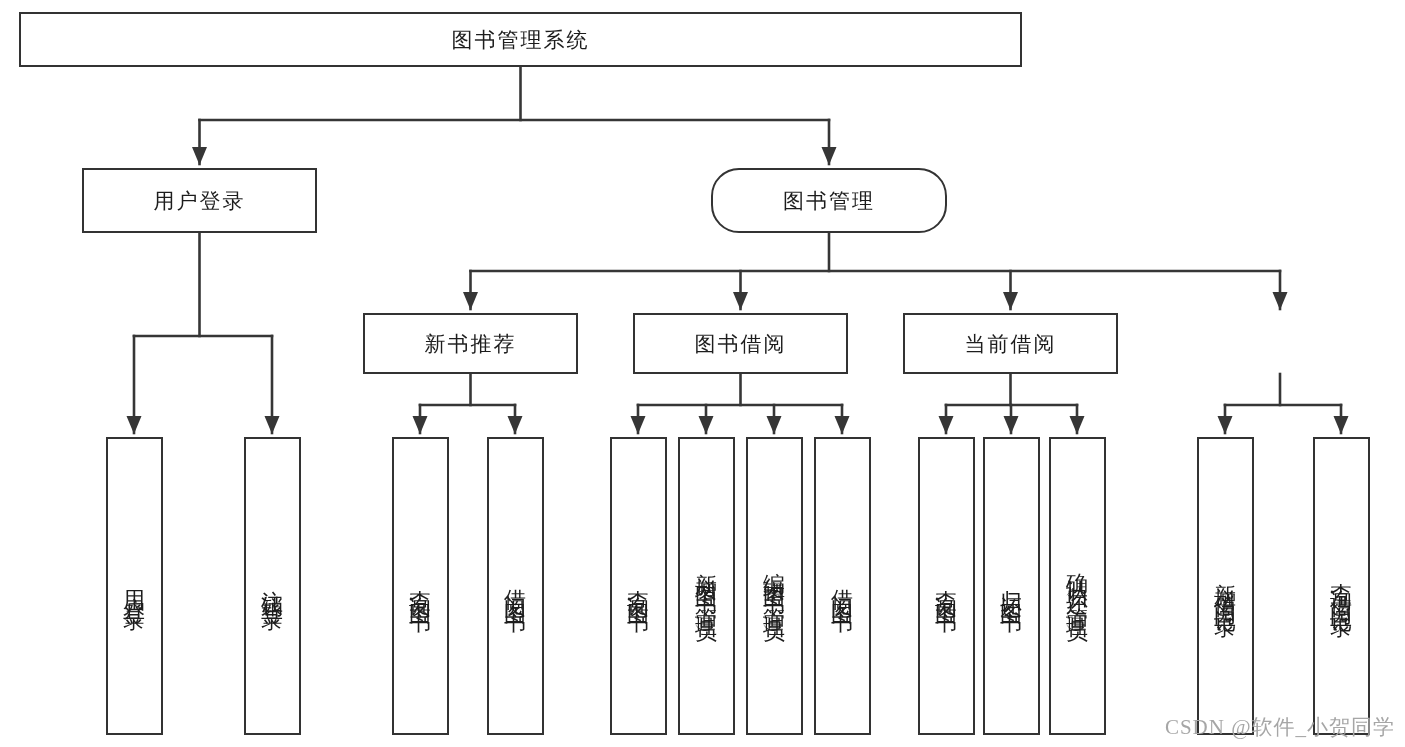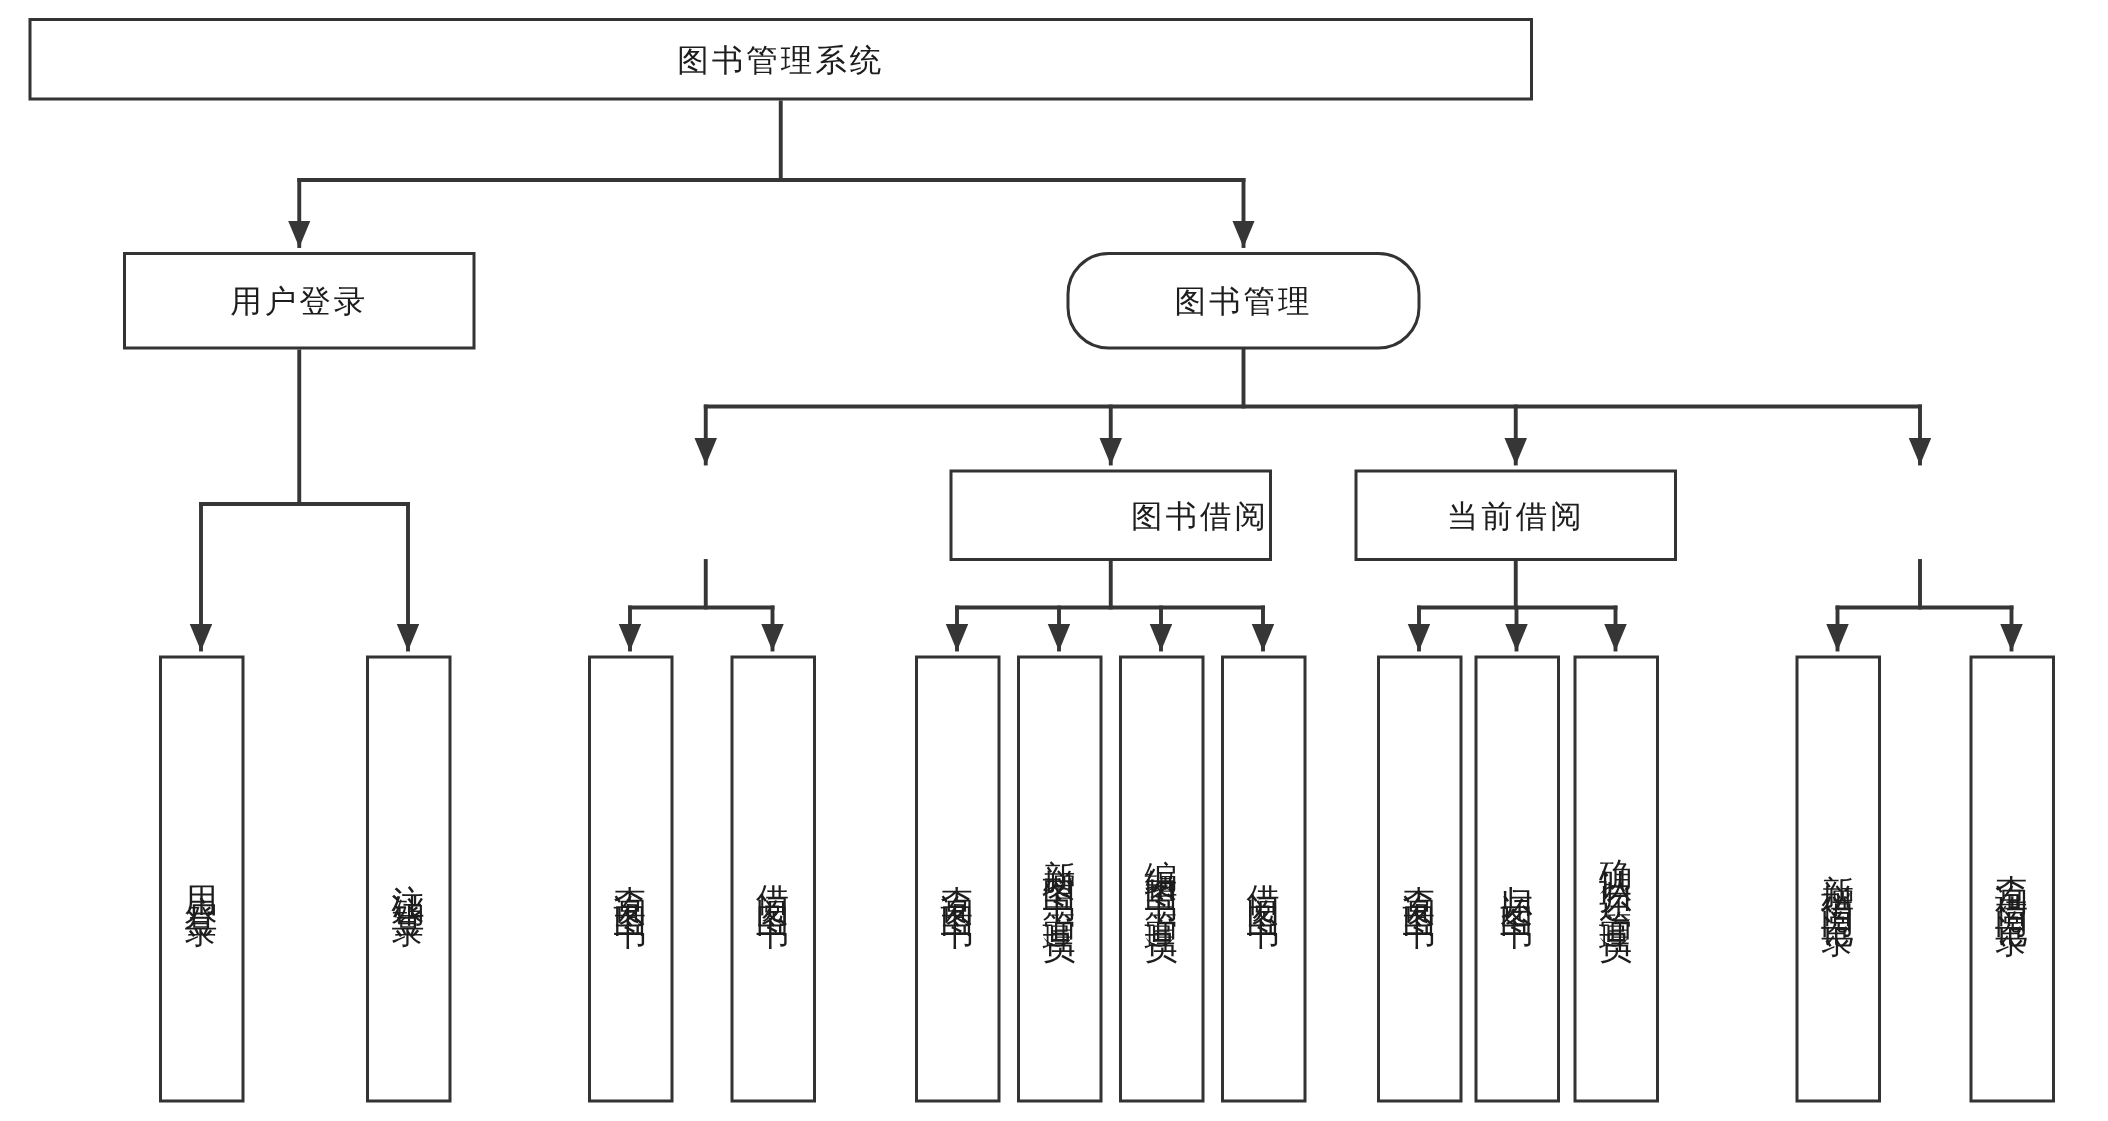--- a/index.html
+++ b/index.html
@@ -108,21 +108,24 @@
     <span class="h-label">图书管理系统</span>
   </div>
 
   <div class="node" style="left:82px;top:168px;width:235px;height:65px;">
     <span class="h-label">用户登录</span>
   </div>
   <div class="node" style="left:711px;top:168px;width:236px;height:65px;border-radius:28px;">
     <span class="h-label">图书管理</span>
   </div>
 
-  <div class="node" style="left:633px;top:313px;width:215px;height:61px;justify-content:flex-end;">
+  <div class="node" style="left:363px;top:313px;width:215px;height:61px;">
+    <span class="h-label">新书推荐</span>
+  </div>
+  <div class="node" style="left:633px;top:313px;width:215px;height:61px;">
     <span class="h-label">图书借阅</span>
   </div>
   <div class="node" style="left:903px;top:313px;width:215px;height:61px;">
     <span class="h-label">当前借阅</span>
   </div>
 
   <div class="node leaf" style="left:105.5px;">
     <span class="v-label">用户登录</span>
   </div>
   <div class="node leaf" style="left:243.5px;">
@@ -159,14 +162,15 @@
     <span class="v-label">确认归还（管理员）</span>
   </div>
 
   <div class="node leaf" style="left:1196.5px;">
     <span class="v-label">新增借阅记录</span>
   </div>
   <div class="node leaf" style="left:1312.5px;">
     <span class="v-label">查询借阅记录</span>
   </div>
 
+  <div class="watermark">CSDN @软件_小贺同学</div>
 
 </div>
 
 </body></html>

